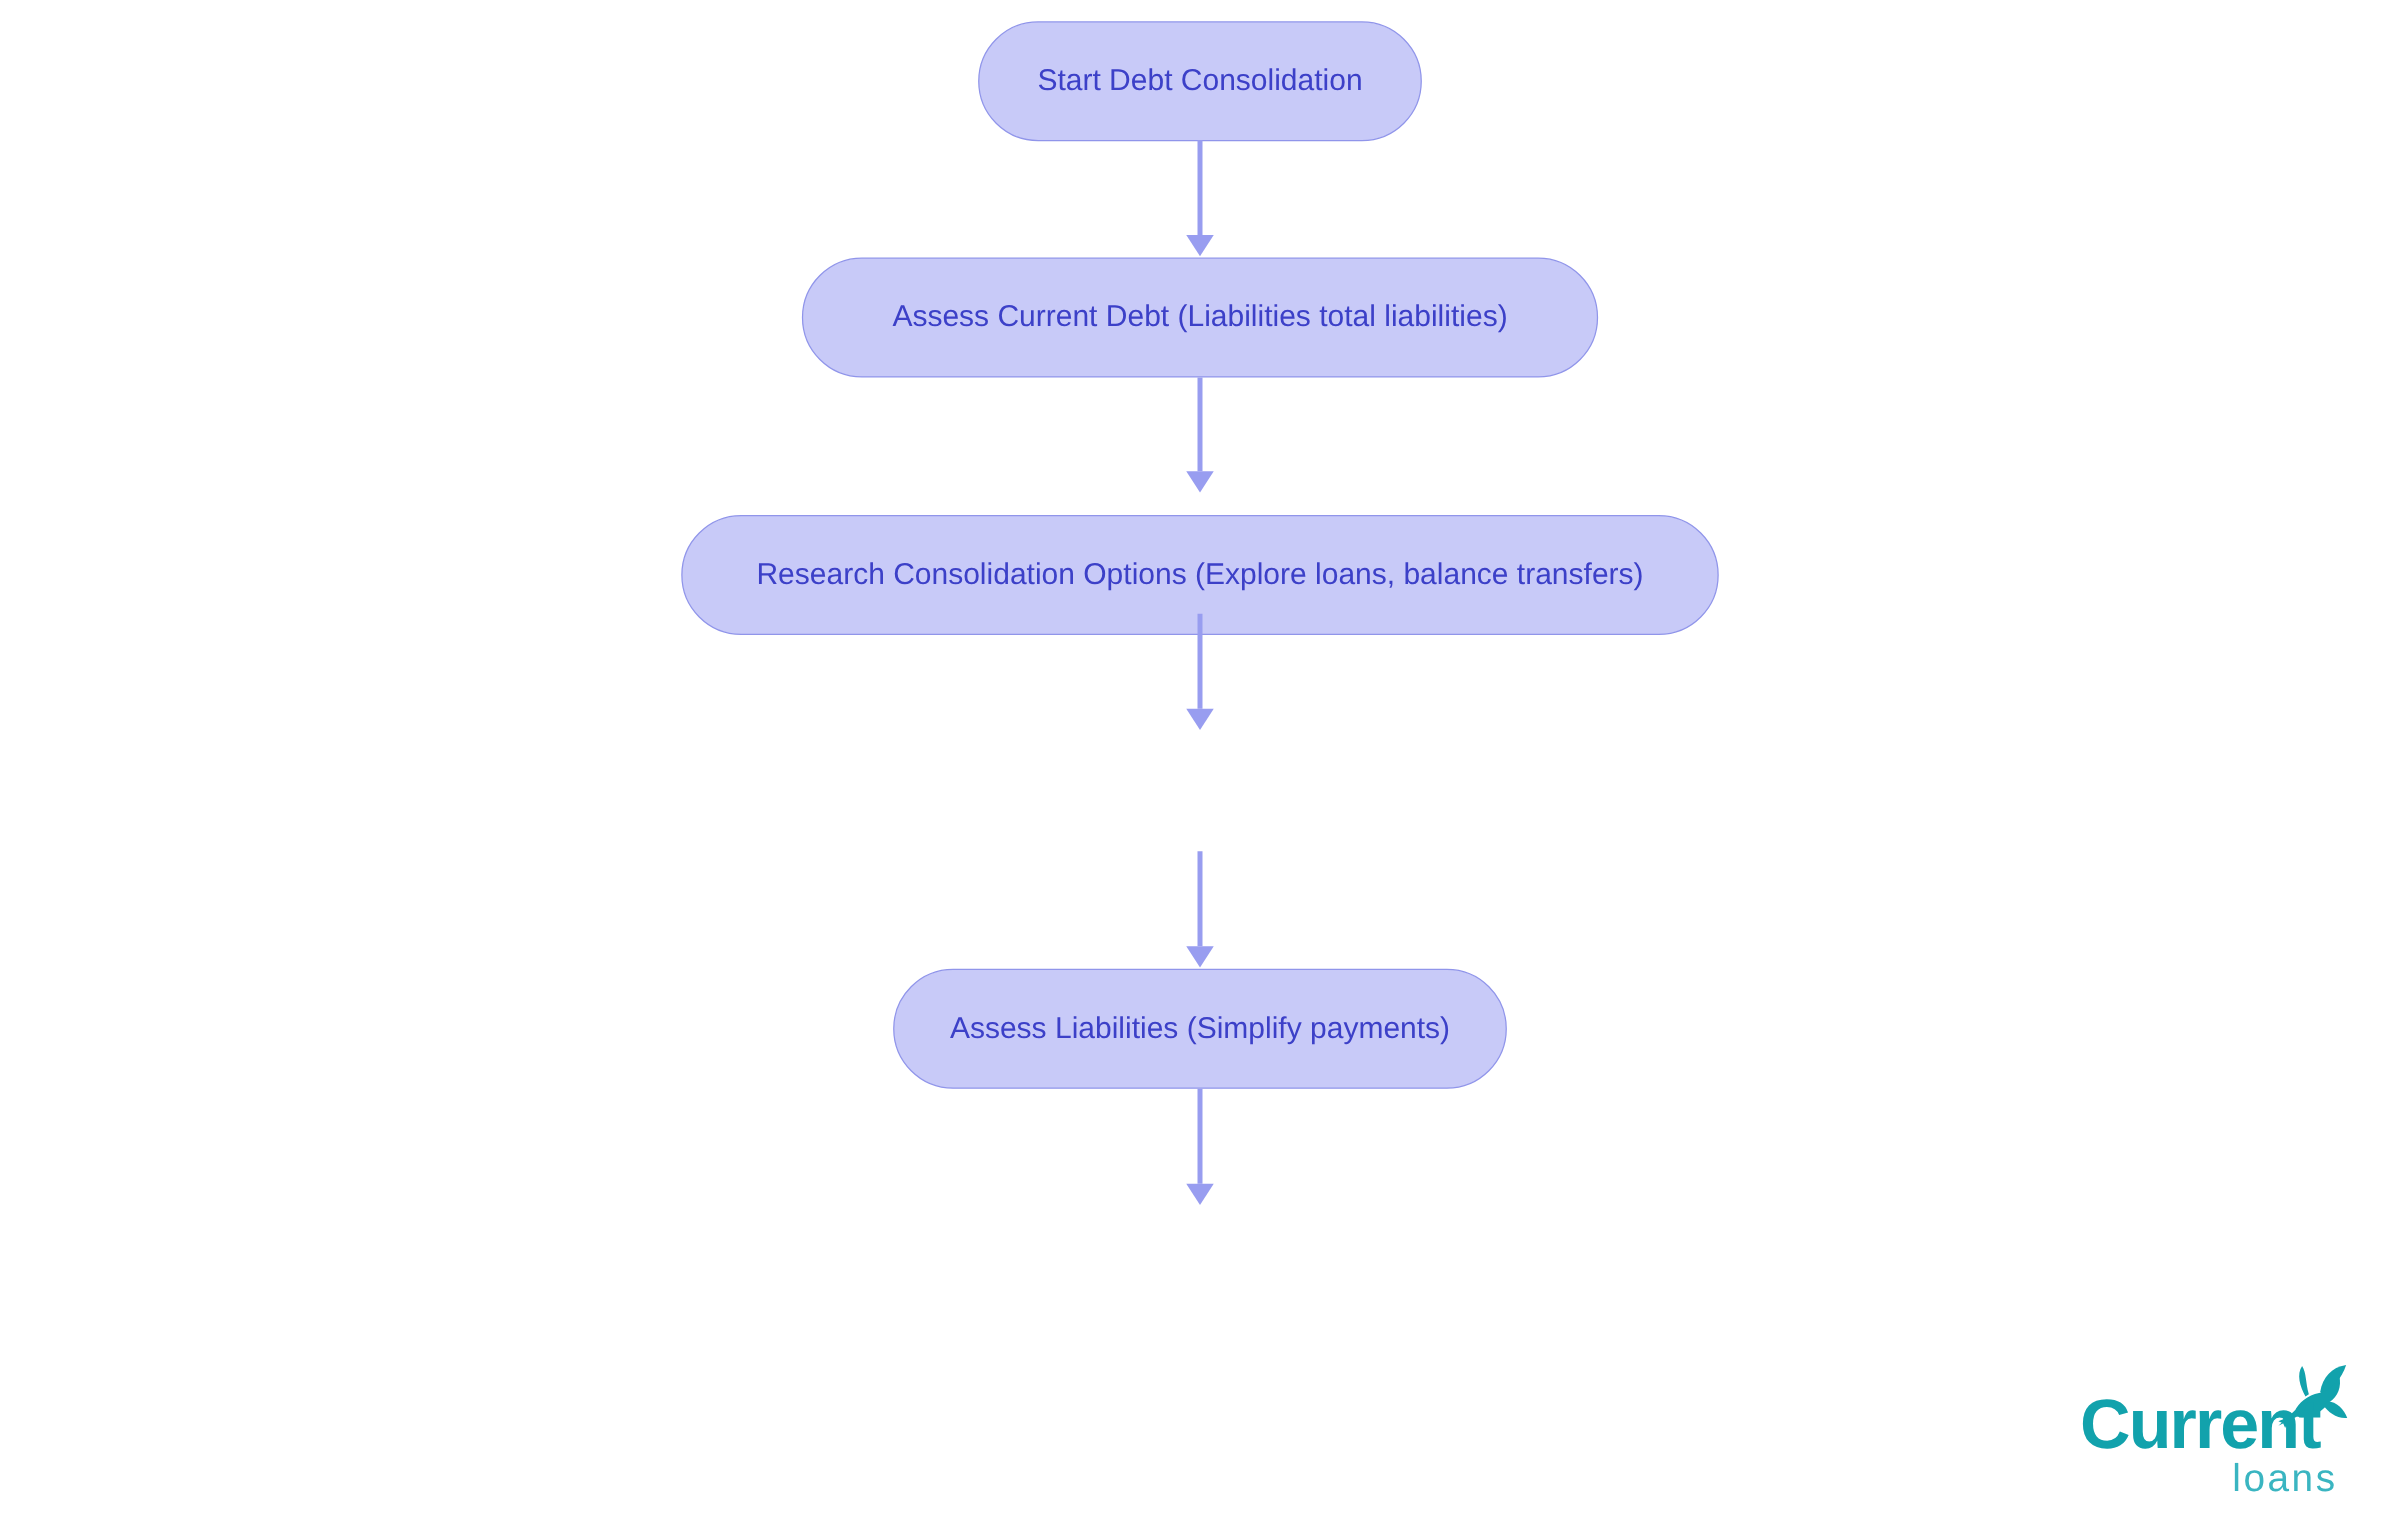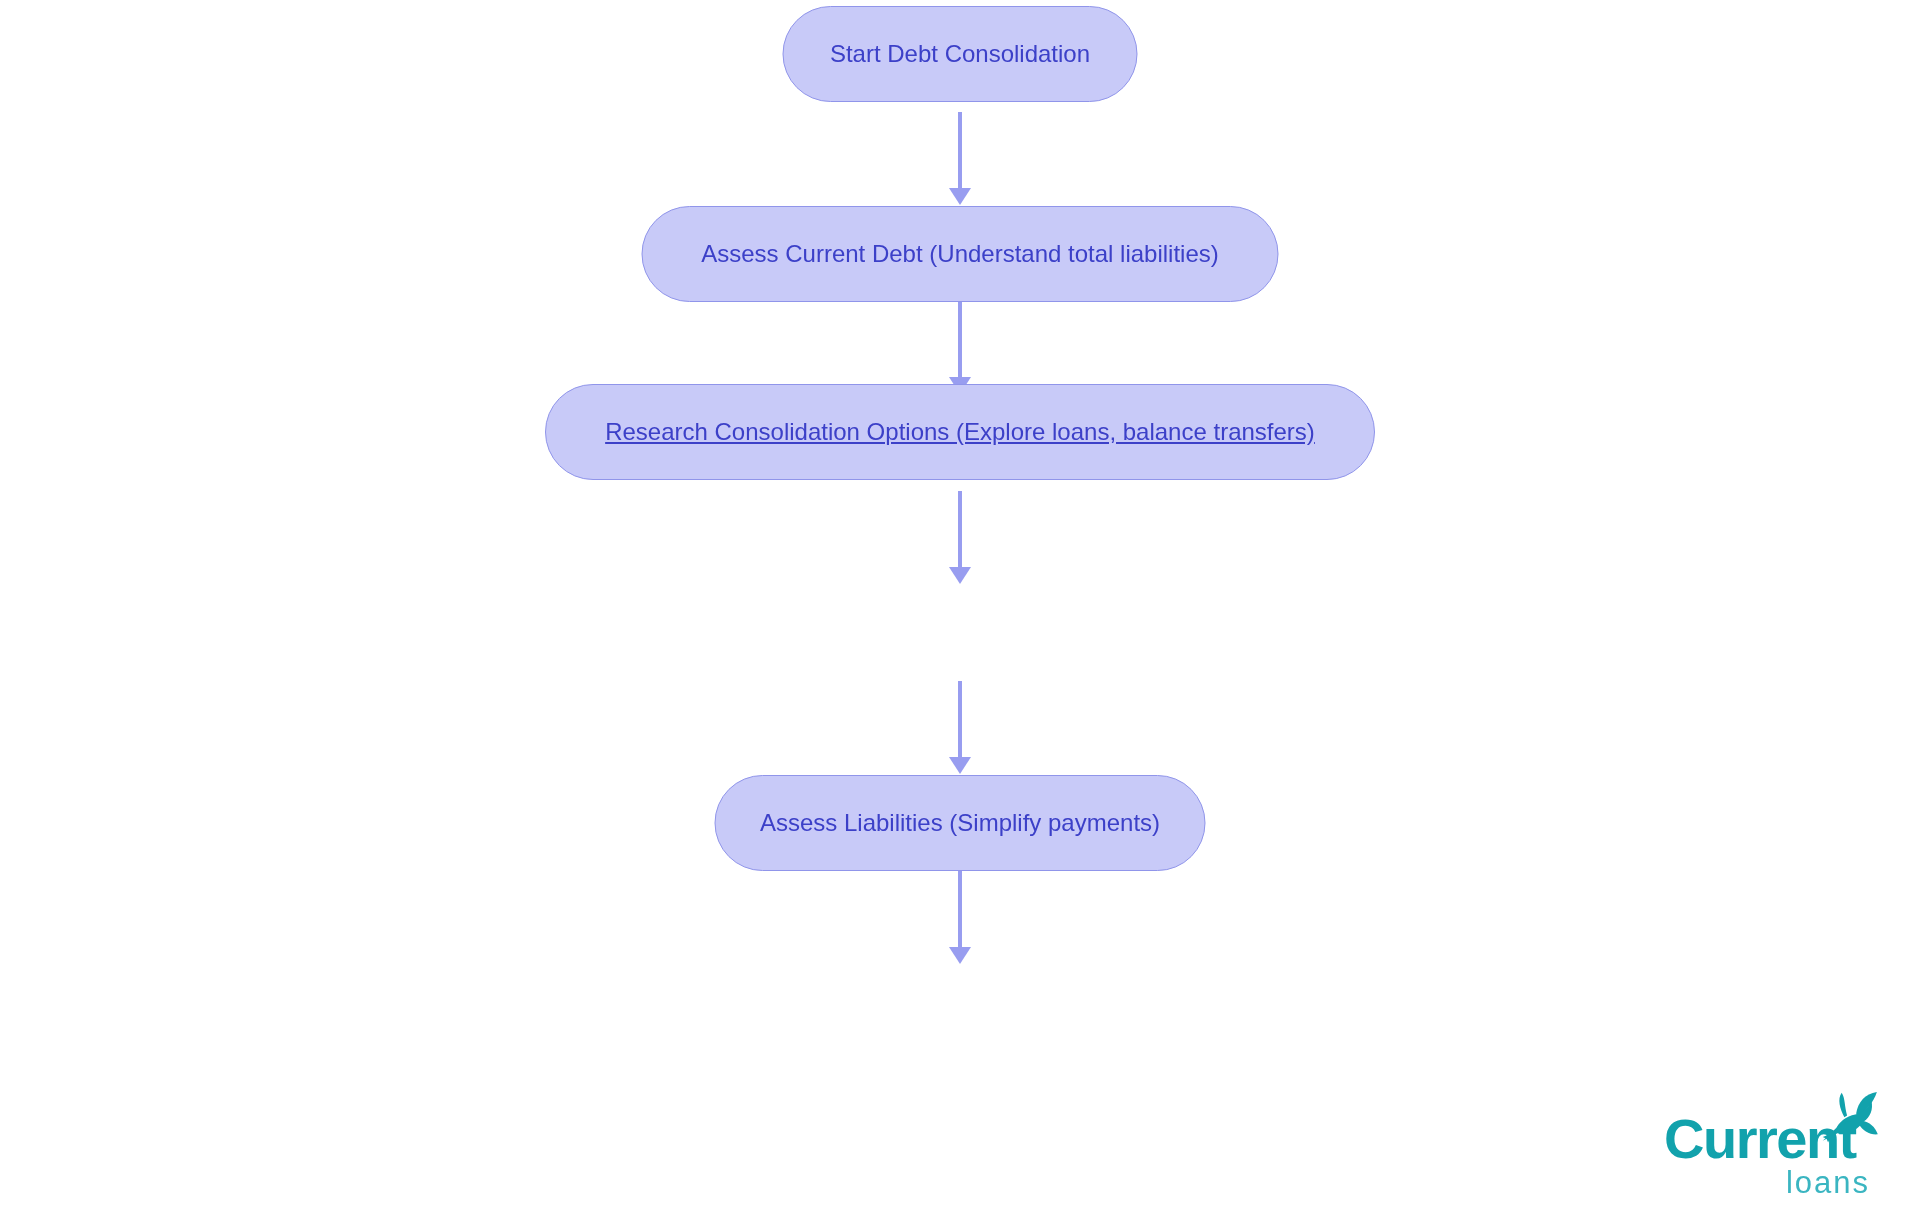--- a/index.html
+++ b/index.html
@@ -15,23 +15,23 @@
   .node{
     position:absolute;left:50%;transform:translateX(-50%);
     height:96px;border-radius:48px;
     background:var(--node-fill,#c7c9f7);
     border:1.5px solid var(--node-border,#9095ea);
     color:var(--node-text,#3c40c8);
     display:flex;align-items:center;justify-content:center;
     font-size:24px;white-space:nowrap;
     box-sizing:border-box;
   }
-  .n1{top:6px;width:355px;}
+  .n1{top:17px;width:355px;}
   .n2{top:206px;width:637px;}
-  .n3{top:384px;width:830px;text-decoration:underline;}
+  .n3{top:412px;width:830px;}
   .n4{top:585px;width:548px;}
   .n5{top:775px;width:491px;}
   .n6{top:965px;width:590px;}
 
   
   .arrow{
     position:absolute;left:50%;transform:translateX(-50%);
     width:22px;display:flex;flex-direction:column;align-items:center;
   }
   .arrow .line{width:3.5px;flex:1;background:var(--arrow,#989df0);}
@@ -70,21 +70,21 @@
   <div class="node n1">
     <span>Start Debt Consolidation</span>
   </div>
 
   <div class="arrow a1">
     <div class="line"></div>
     <div class="head"></div>
   </div>
 
   <div class="node n2">
-    <span>Assess Current Debt (Understand total liabilities)</span>
+    <span>Assess Current Debt (Liabilities total liabilities)</span>
   </div>
 
   <div class="arrow a2">
     <div class="line"></div>
     <div class="head"></div>
   </div>
 
   <div class="node n3">
     <span>Research Consolidation Options (Explore loans, balance transfers)</span>
   </div>

